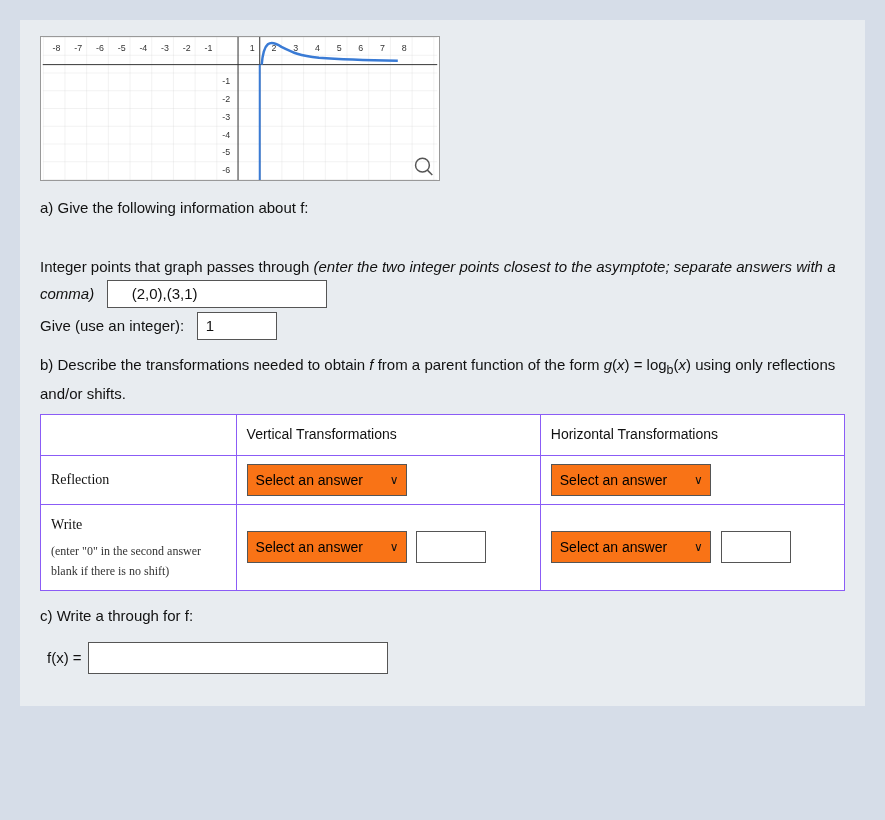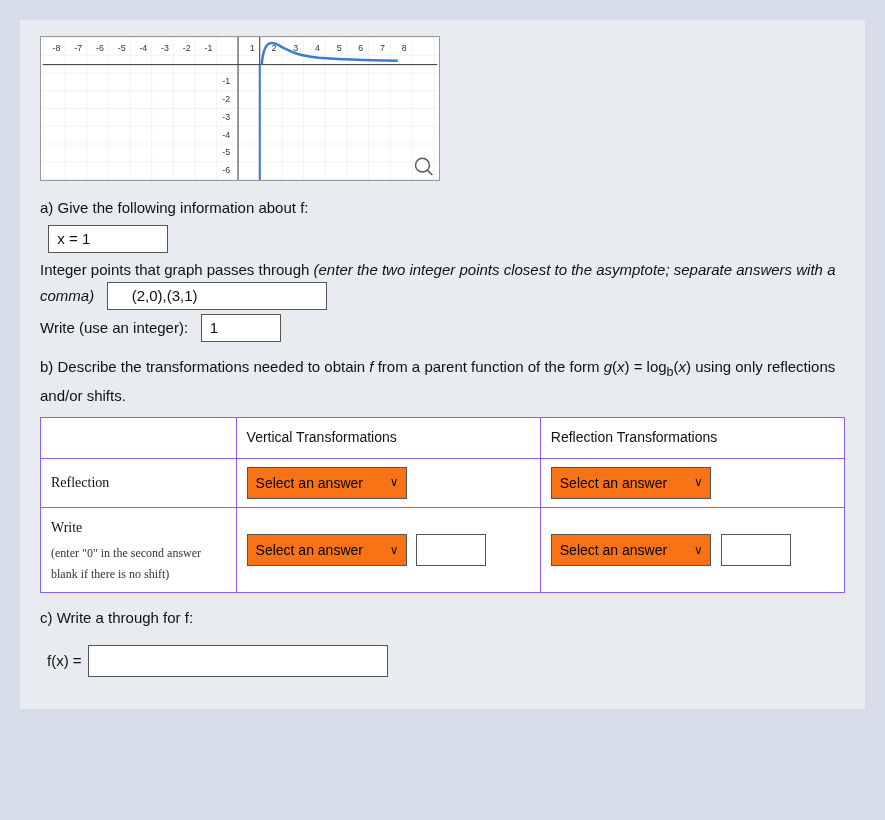--- a/index.html
+++ b/index.html
@@ -192,54 +192,51 @@
       <circle cx="385" cy="130" r="7" fill="none" stroke="#555" stroke-width="1.5"></circle>
       <line x1="390" y1="135" x2="395" y2="140" stroke="#555" stroke-width="1.5"></line>
     </svg>
   </div>
 
   <div class="section">
     <p>a) Give the following information about f:</p>
 
     <p>
       &nbsp;
-      <span class="inline-box">
-        <span>x = 1</span>
-      </span>
     </p>
 
     <p>
       <span>Integer points that graph passes through</span>
       <span class="italic">(enter the two integer points closest to the asymptote; separate answers with a comma)</span>
       &nbsp;
       <span class="inline-box wide">
         <span>(2,0),(3,1)</span>
       </span>
     </p>
 
     <p>
-      <span>Write (use an integer):</span>
+      <span>Give (use an integer):</span>
       &nbsp;
       <span class="inline-box base-box">
         <span>1</span>
       </span>
     </p>
   </div>
 
   <div class="section">
     <p class="section-b-label">
       <span>b) Describe the transformations needed to obtain <i>f</i> from a parent function of the form <i>g</i>(<i>x</i>) = log<sub>b</sub>(<i>x</i>) using only reflections and/or shifts.</span>
     </p>
 
     <table class="transform-table">
       <thead>
         <tr>
           <th></th>
           <th>Vertical Transformations</th>
-          <th>Reflection Transformations</th>
+          <th>Horizontal Transformations</th>
         </tr>
       </thead>
       <tbody>
         <tr>
           <td>
             <span>Reflection</span>
           </td>
           <td>
             <div class="select-wrapper">
               <select>

